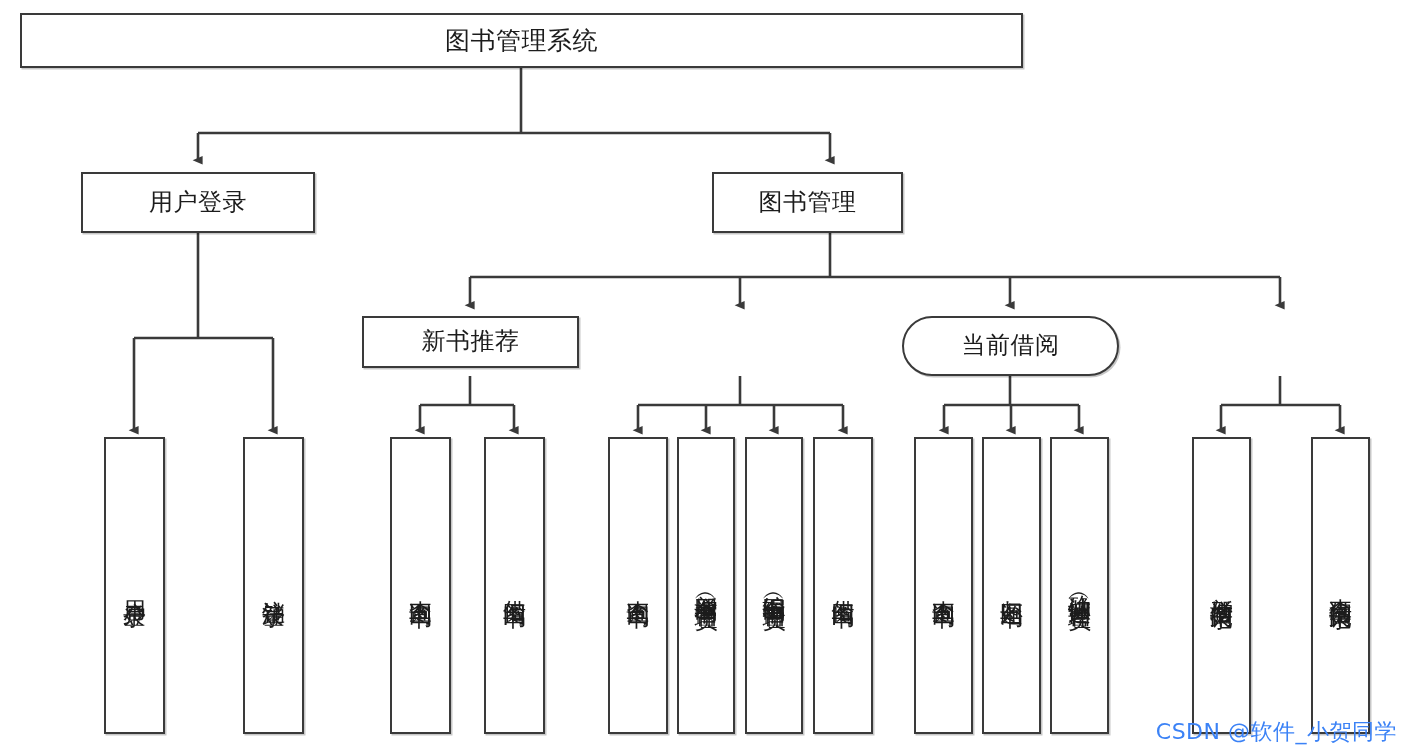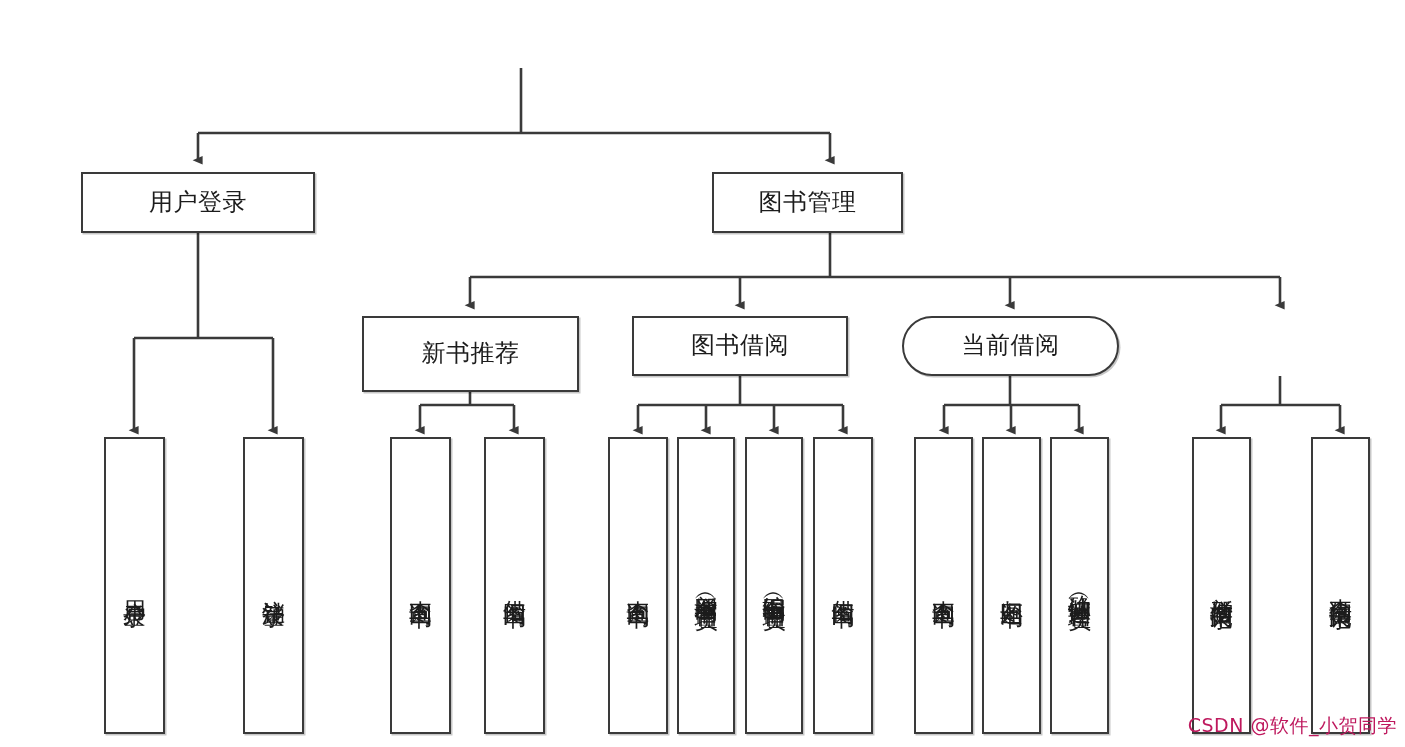--- a/index.html
+++ b/index.html
@@ -60,23 +60,23 @@
     text-orientation: upright;
     font-size: 23px;
     line-height: 1.18;
     letter-spacing: 2px;
     max-height: 100%;
     white-space: normal;
   }
   #watermark {
     position: absolute;
     right: 8px;
-    bottom: 8px;
-    font-size: 19px;
-    color: #be185d;
+    bottom: 0;
+    font-size: 22px;
+    color: #3b82f6;
     letter-spacing: 0.5px;
     white-space: nowrap;
     user-select: none;
   }
 </style>
 </head>
 <body>
 
 <div id="diagram-root">
 
@@ -123,33 +123,33 @@
       <path d="M1011,405 L1011,430" marker-end="url(#arrow)"></path>
       <path d="M1079,405 L1079,430" marker-end="url(#arrow)"></path>
 
       <path d="M1280,376 L1280,405"></path>
       <path d="M1221,405 L1340,405"></path>
       <path d="M1221,405 L1221,430" marker-end="url(#arrow)"></path>
       <path d="M1340,405 L1340,430" marker-end="url(#arrow)"></path>
     </g>
   </svg>
 
+  <div class="node h root" style="left:20px; top:13px; width:1003px; height:55px;">
+    <span class="node-label">图书管理系统</span>
+  </div>
 
   <div class="node h" style="left:81px; top:172px; width:234px; height:61px;">
     <span class="node-label">用户登录</span>
   </div>
   <div class="node h" style="left:712px; top:172px; width:191px; height:61px;">
     <span class="node-label">图书管理</span>
   </div>
 
-  <div class="node h" style="left:362px; top:316px; width:217px; height:76px;">
+  <div class="node h" style="left:362px; top:316px; width:217px; height:52px;">
     <span class="node-label">新书推荐</span>
-  </div>
-  <div class="node h" style="left:632px; top:316px; width:216px; height:60px;">
-    <span class="node-label">图书借阅</span>
   </div>
   <div class="node h" style="left:902px; top:316px; width:217px; height:60px;border-radius:30px;">
     <span class="node-label">当前借阅</span>
   </div>
 
   <div class="node v" style="left:104px; top:437px; width:61px; height:297px;">
     <span class="node-label">用户登录</span>
   </div>
   <div class="node v" style="left:243px; top:437px; width:61px; height:297px;">
     <span class="node-label">注销登录</span>

